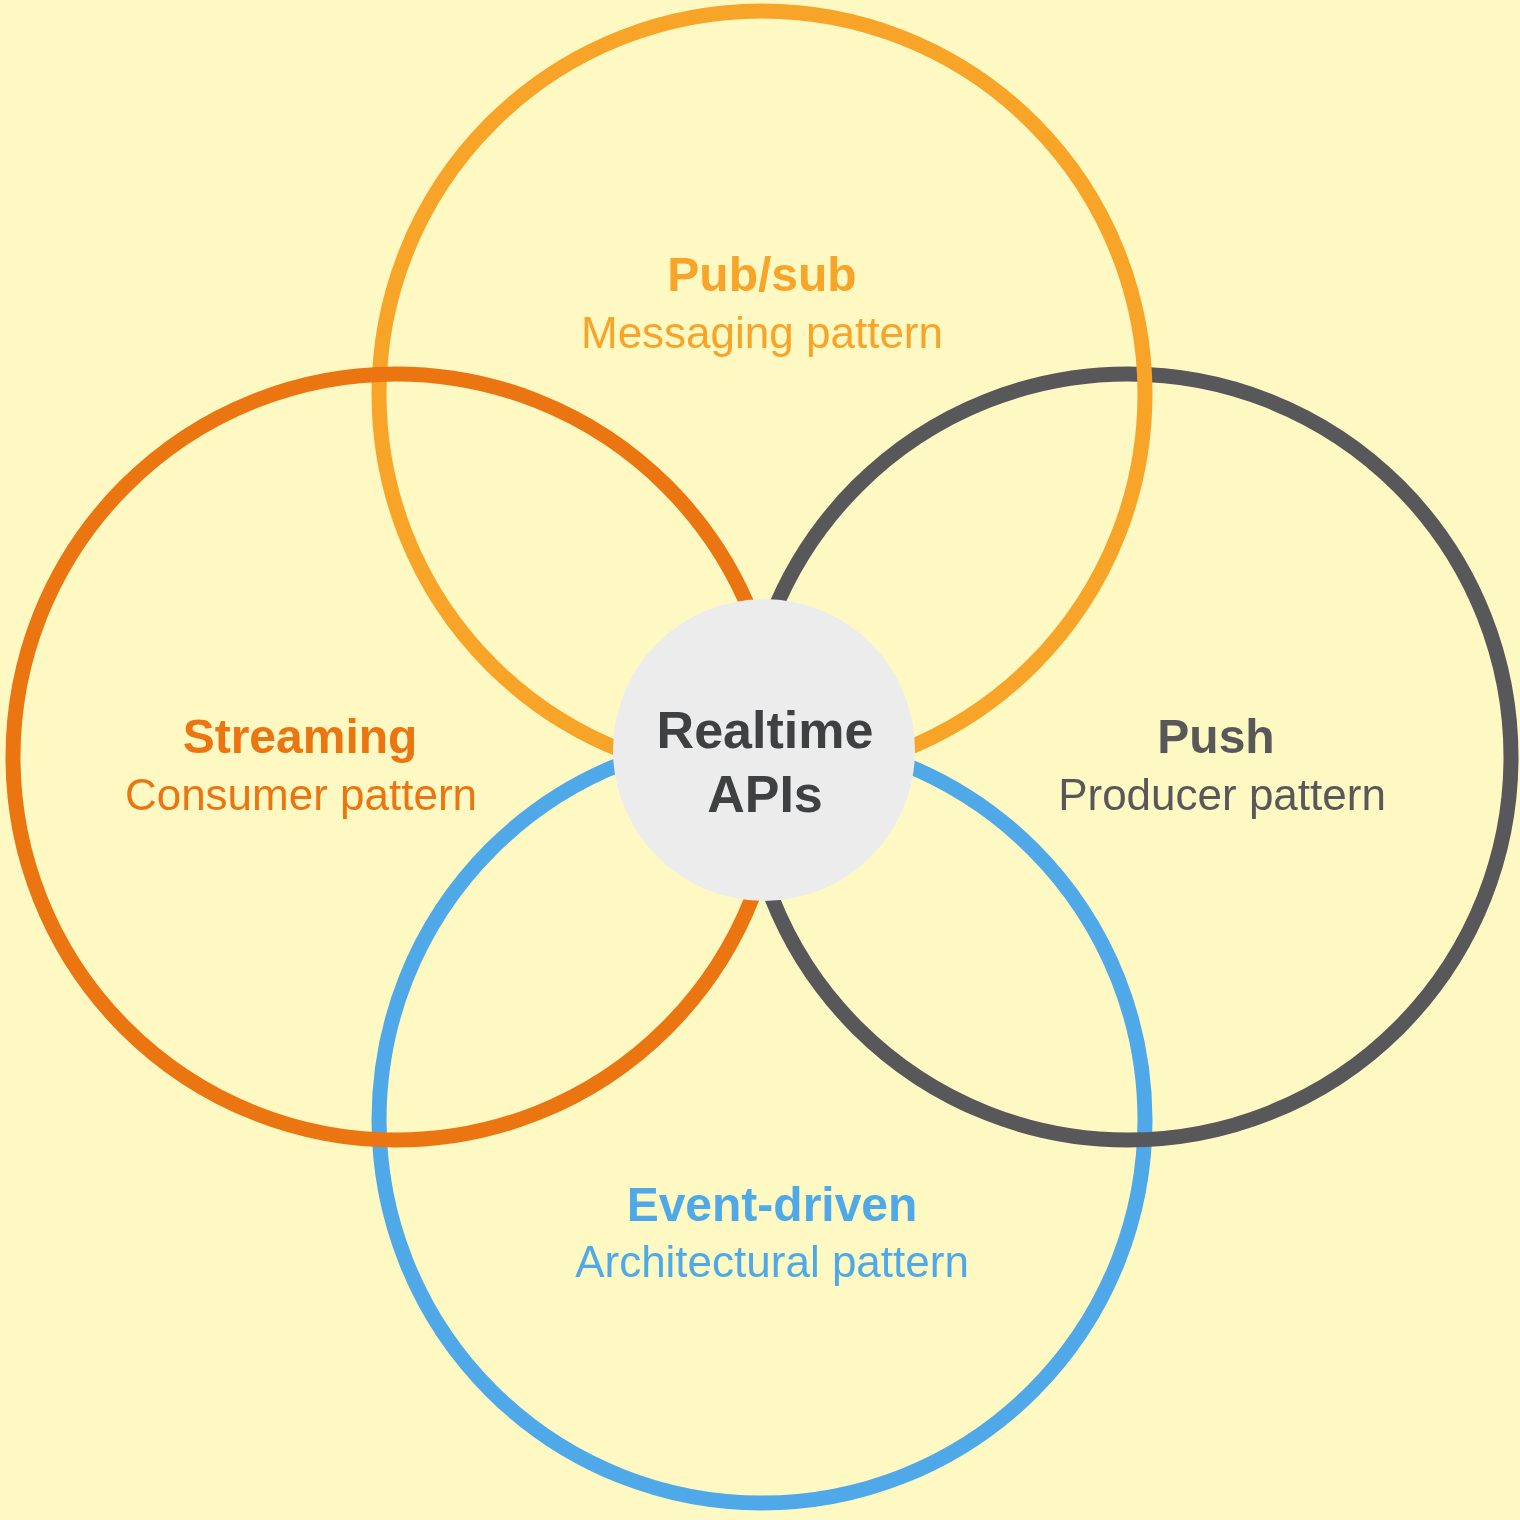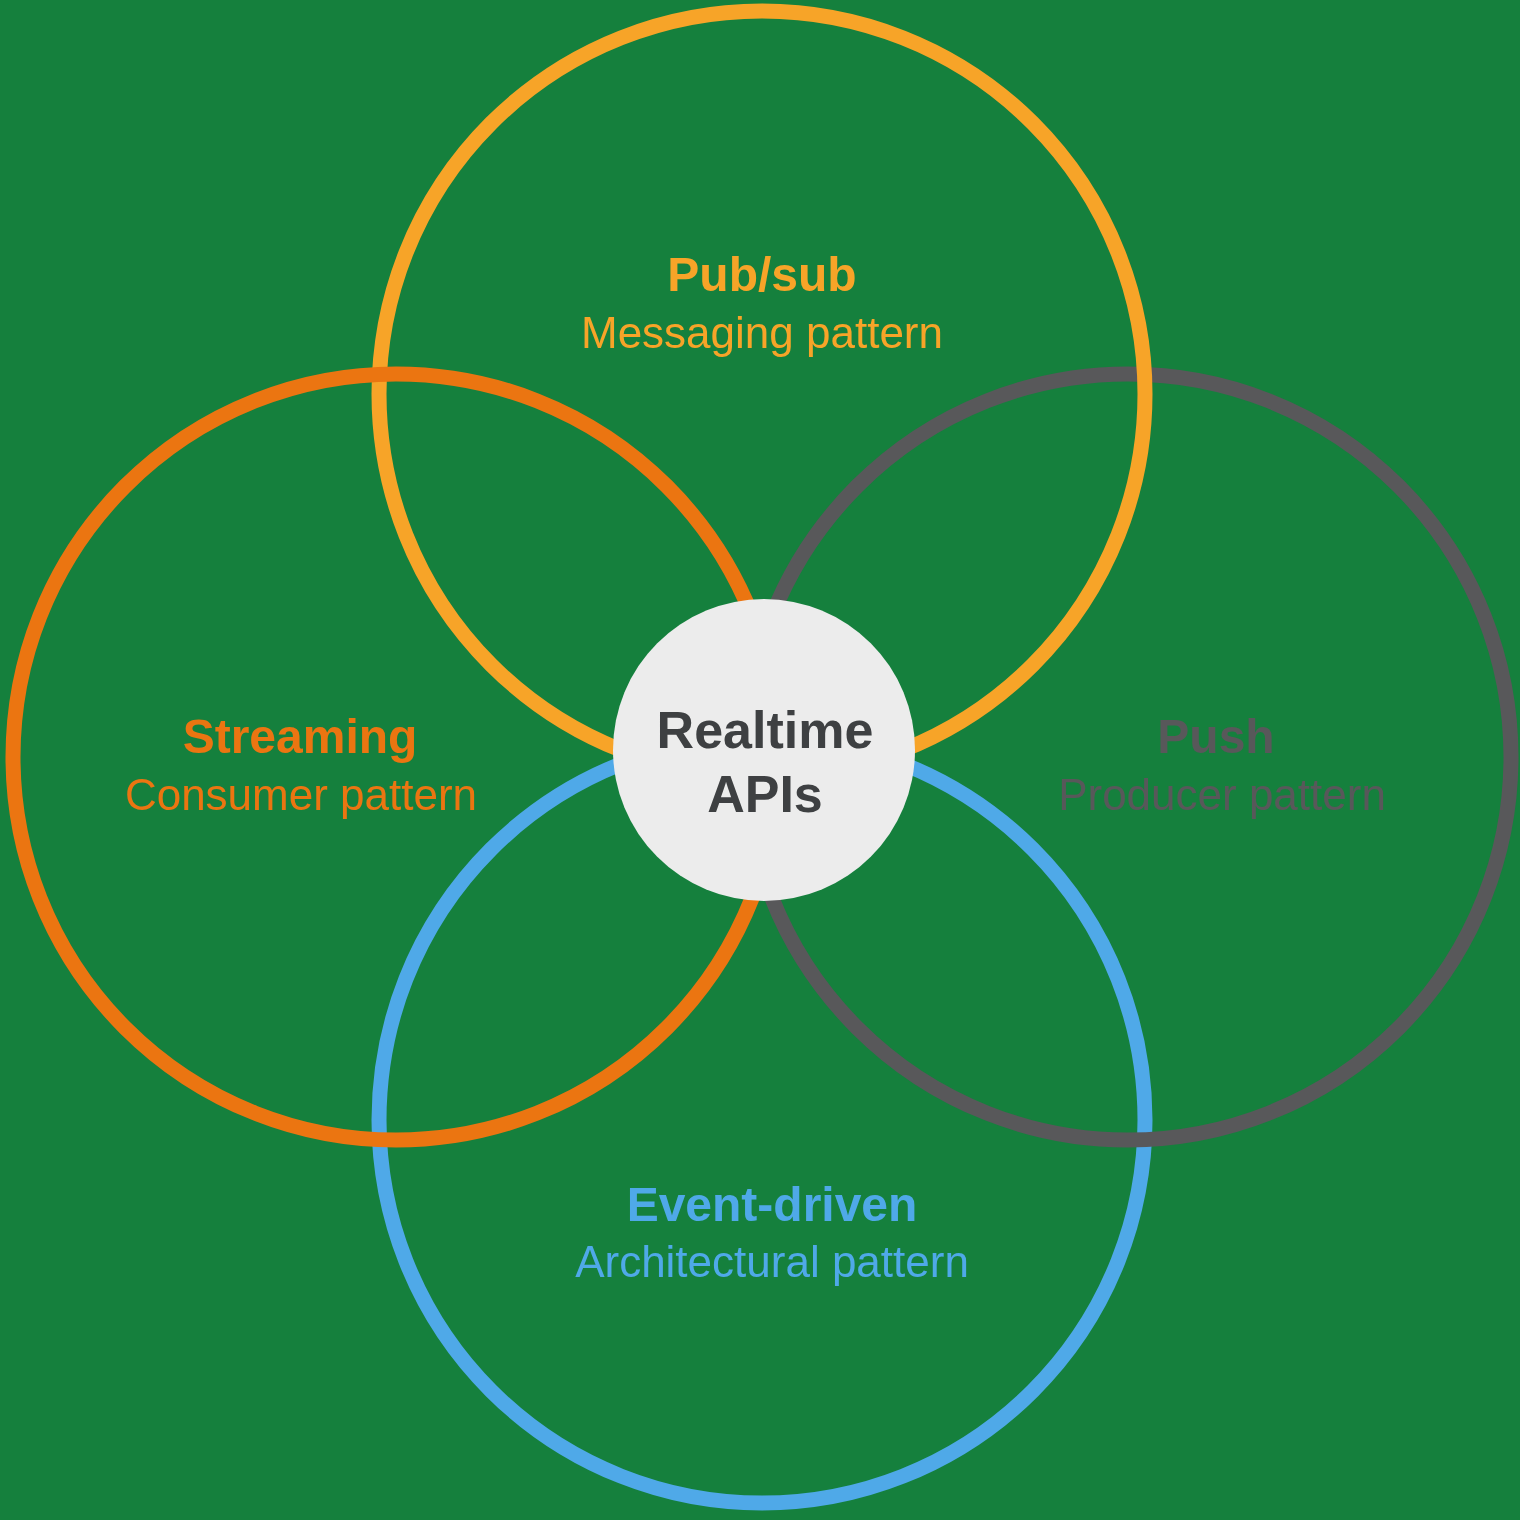--- a/index.html
+++ b/index.html
@@ -4,21 +4,21 @@
 <style>
   html, body {
     margin: 0;
     padding: 0;
     background: #ffffff;
   }
   .stage {
     position: relative;
     width: 1520px;
     height: 1520px;
-    background: #15803d;
+    background: #fef9c3;
     overflow: hidden;
     font-family: "Liberation Sans", sans-serif;
     text-align: right;
   }
   svg { display: block; }
   .ring {
     fill: none;
     stroke-width: 15px;
   }
   .label-title {

